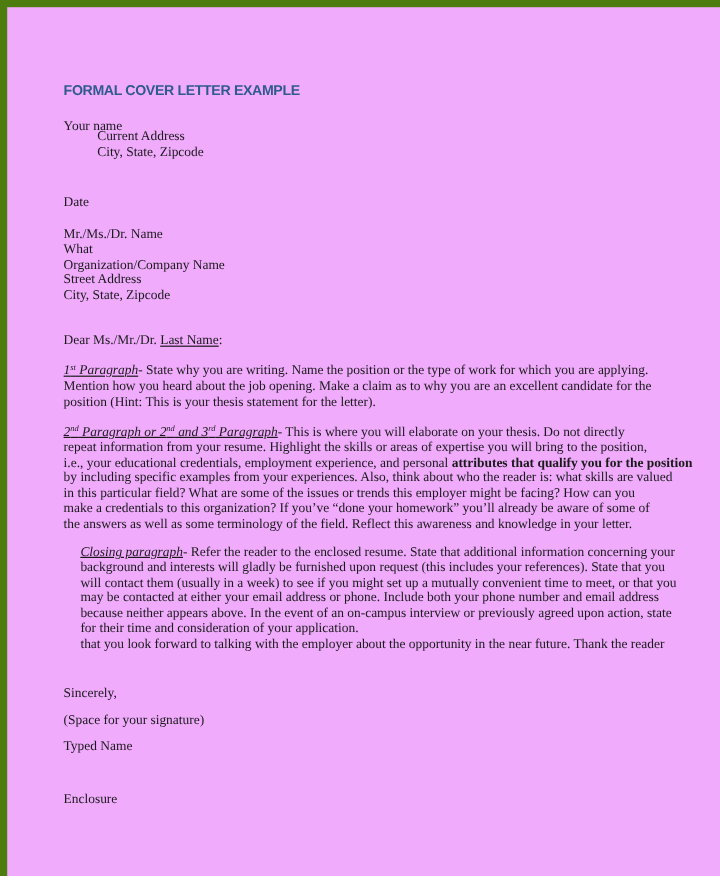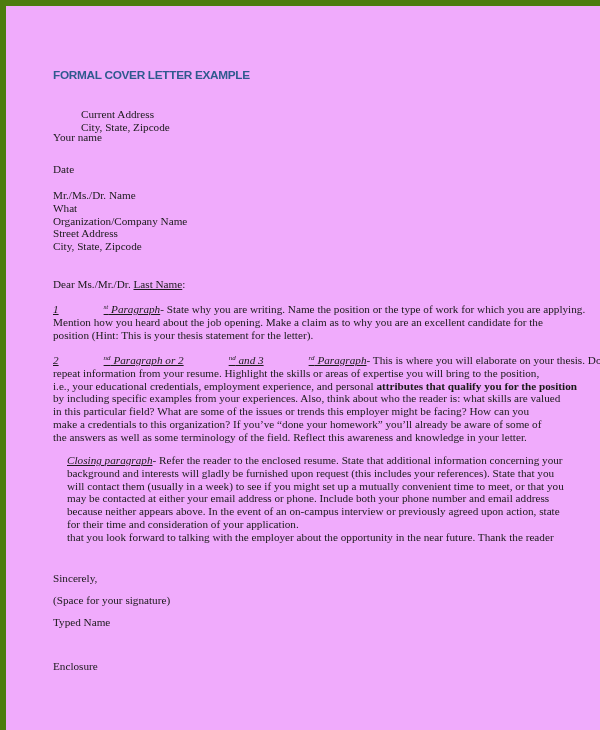--- a/index.html
+++ b/index.html
@@ -47,33 +47,32 @@
     }
     .para .line { white-space: nowrap; }
     .lead {
       font-style: italic;
       text-decoration: underline;
     }
     .lead sup {
       font-size: 7px;
       line-height: 0;
       vertical-align: 4px;
-      margin-left: 45px;
     }
     .u { text-decoration: underline; }
     b { font-weight: bold; }
   </style>
 </head>
 <body>
 
 <div class="page">
 
   <div class="title">FORMAL COVER LETTER EXAMPLE</div>
 
-  <div class="block" style="top:93px;margin-top:32px;">
+  <div class="block" style="top:93px;">
     <span class="line">Your name</span>
   </div>
   <div class="block" style="top:102px;margin-left:28px;">
     <span class="line">Current Address</span>
     <span class="line">City, State, Zipcode</span>
   </div>
 
   <div class="block" style="top:157px;">
     <span class="line">Date</span>
   </div>

